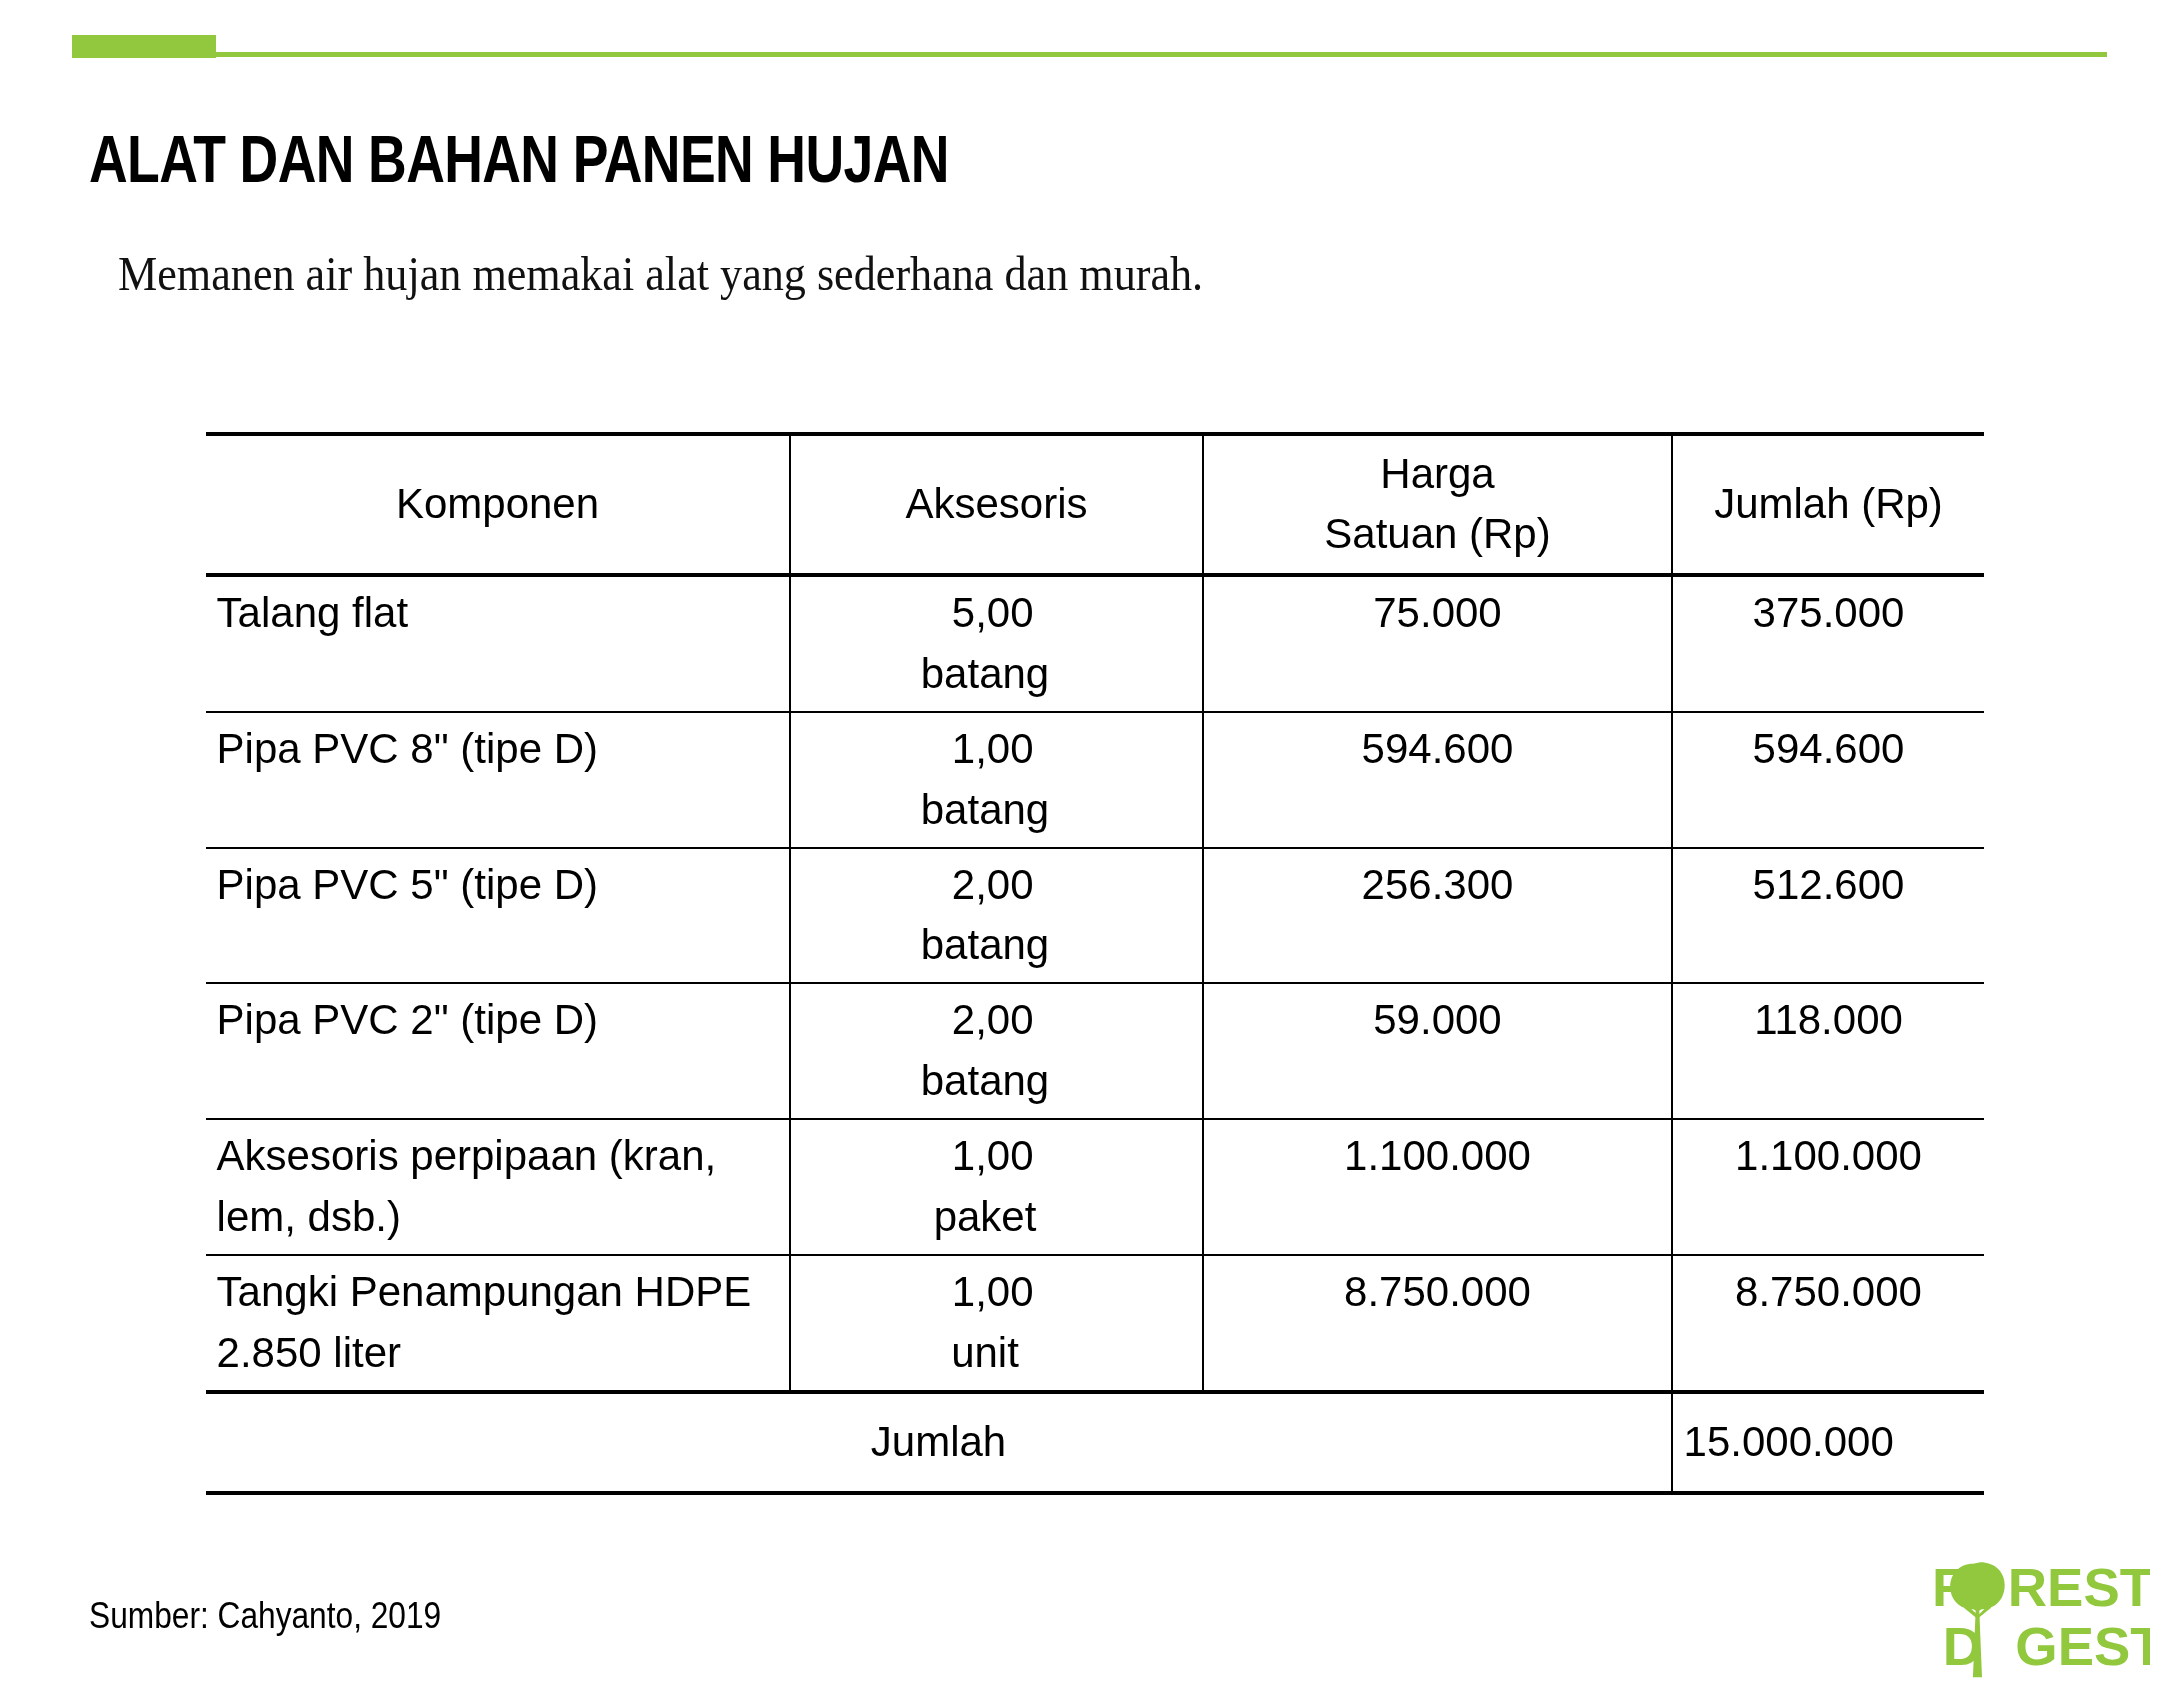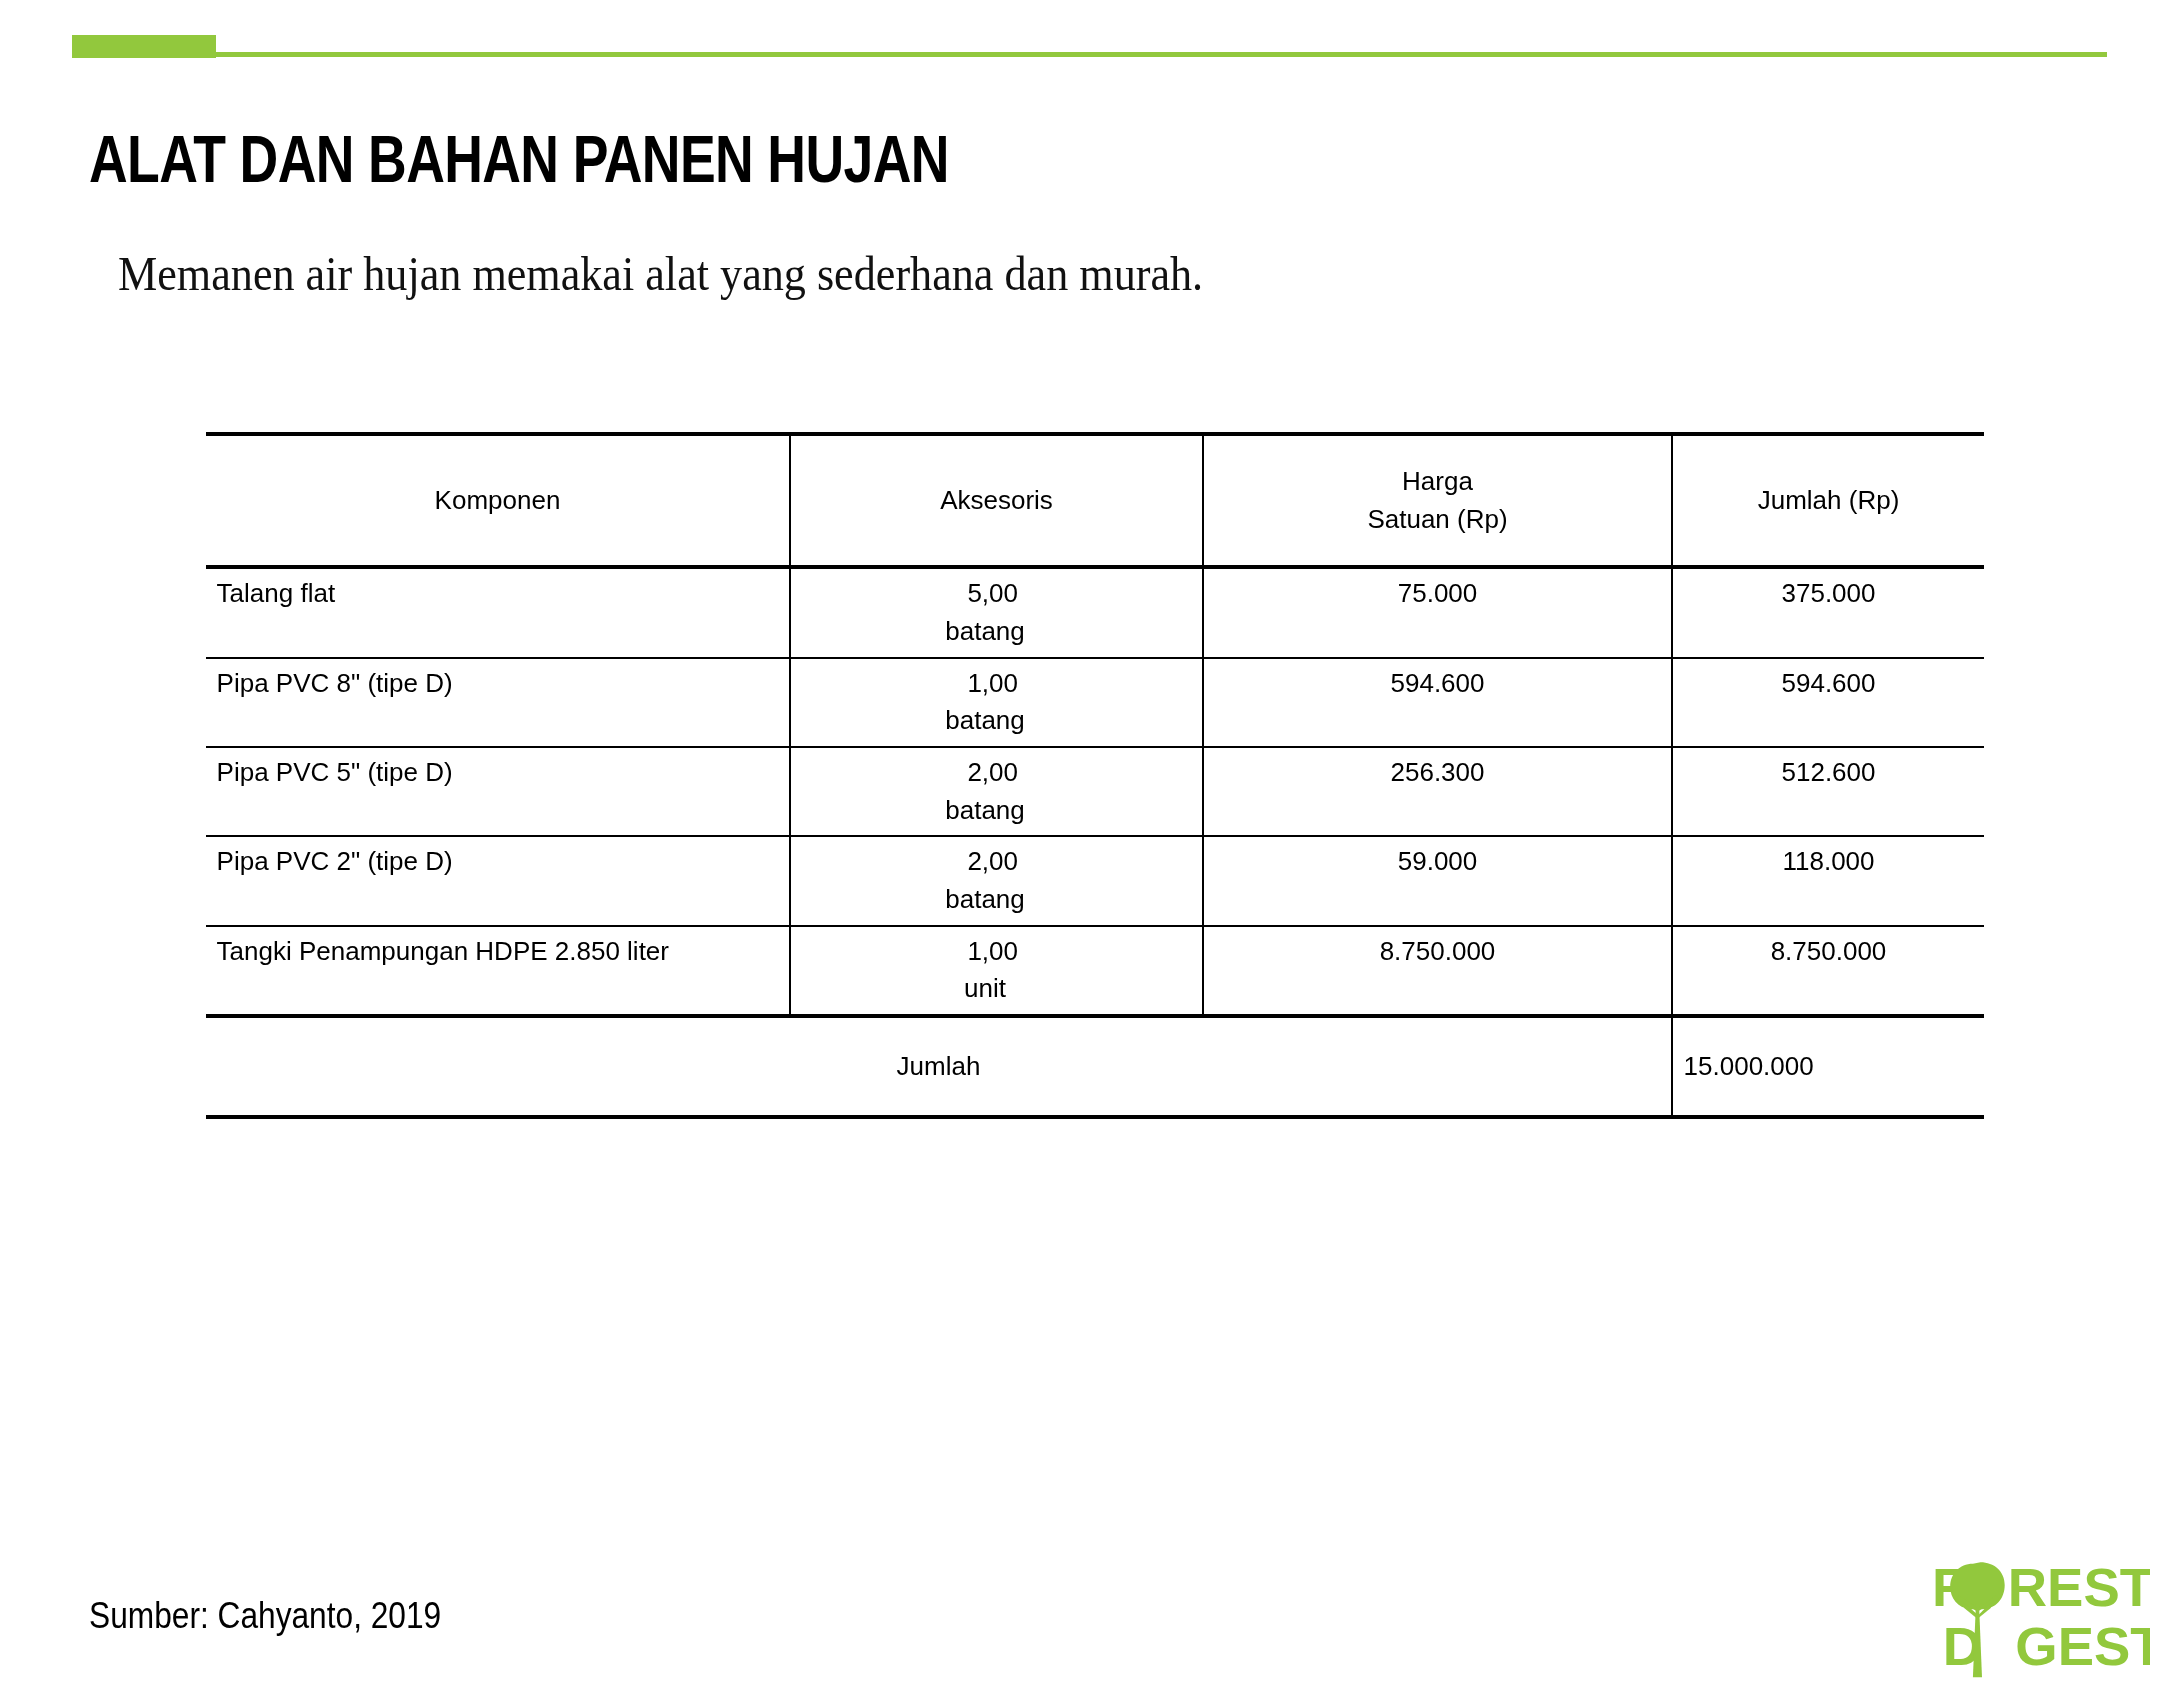--- a/index.html
+++ b/index.html
@@ -73,21 +73,21 @@
     position: absolute;
     left: 206px;
     top: 432px;
     width: 1778px;
   }
   table#cost-table {
     width: 100%;
     border-collapse: collapse;
     table-layout: fixed;
     font-family: "Liberation Sans", sans-serif;
-    font-size: 26px;
+    font-size: 42px;
     color: #000000;
   }
   table#cost-table col.c-komponen  { width: 584px; }
   table#cost-table col.c-kebutuhan { width: 413px; }
   table#cost-table col.c-harga     { width: 469px; }
   table#cost-table col.c-jumlah    { width: 312px; }
 
   table#cost-table th,
   table#cost-table td {
     border-left: 2.3px solid #000;
@@ -259,20 +259,31 @@
           <td class="cell-kebutuhan">
             <div class="kb-inner">
               <span class="kb-qty">2,00</span>
               <span class="kb-unit">batang</span>
             </div>
           </td>
           <td class="cell-harga">59.000</td>
           <td class="cell-jumlah">118.000</td>
         </tr>
         <tr>
+          <td class="cell-komponen">Aksesoris perpipaan (kran, lem, dsb.)</td>
+          <td class="cell-kebutuhan">
+            <div class="kb-inner">
+              <span class="kb-qty">1,00</span>
+              <span class="kb-unit">paket</span>
+            </div>
+          </td>
+          <td class="cell-harga">1.100.000</td>
+          <td class="cell-jumlah">1.100.000</td>
+        </tr>
+        <tr>
           <td class="cell-komponen">Tangki Penampungan HDPE 2.850 liter</td>
           <td class="cell-kebutuhan">
             <div class="kb-inner">
               <span class="kb-qty">1,00</span>
               <span class="kb-unit">unit</span>
             </div>
           </td>
           <td class="cell-harga">8.750.000</td>
           <td class="cell-jumlah">8.750.000</td>
         </tr>

